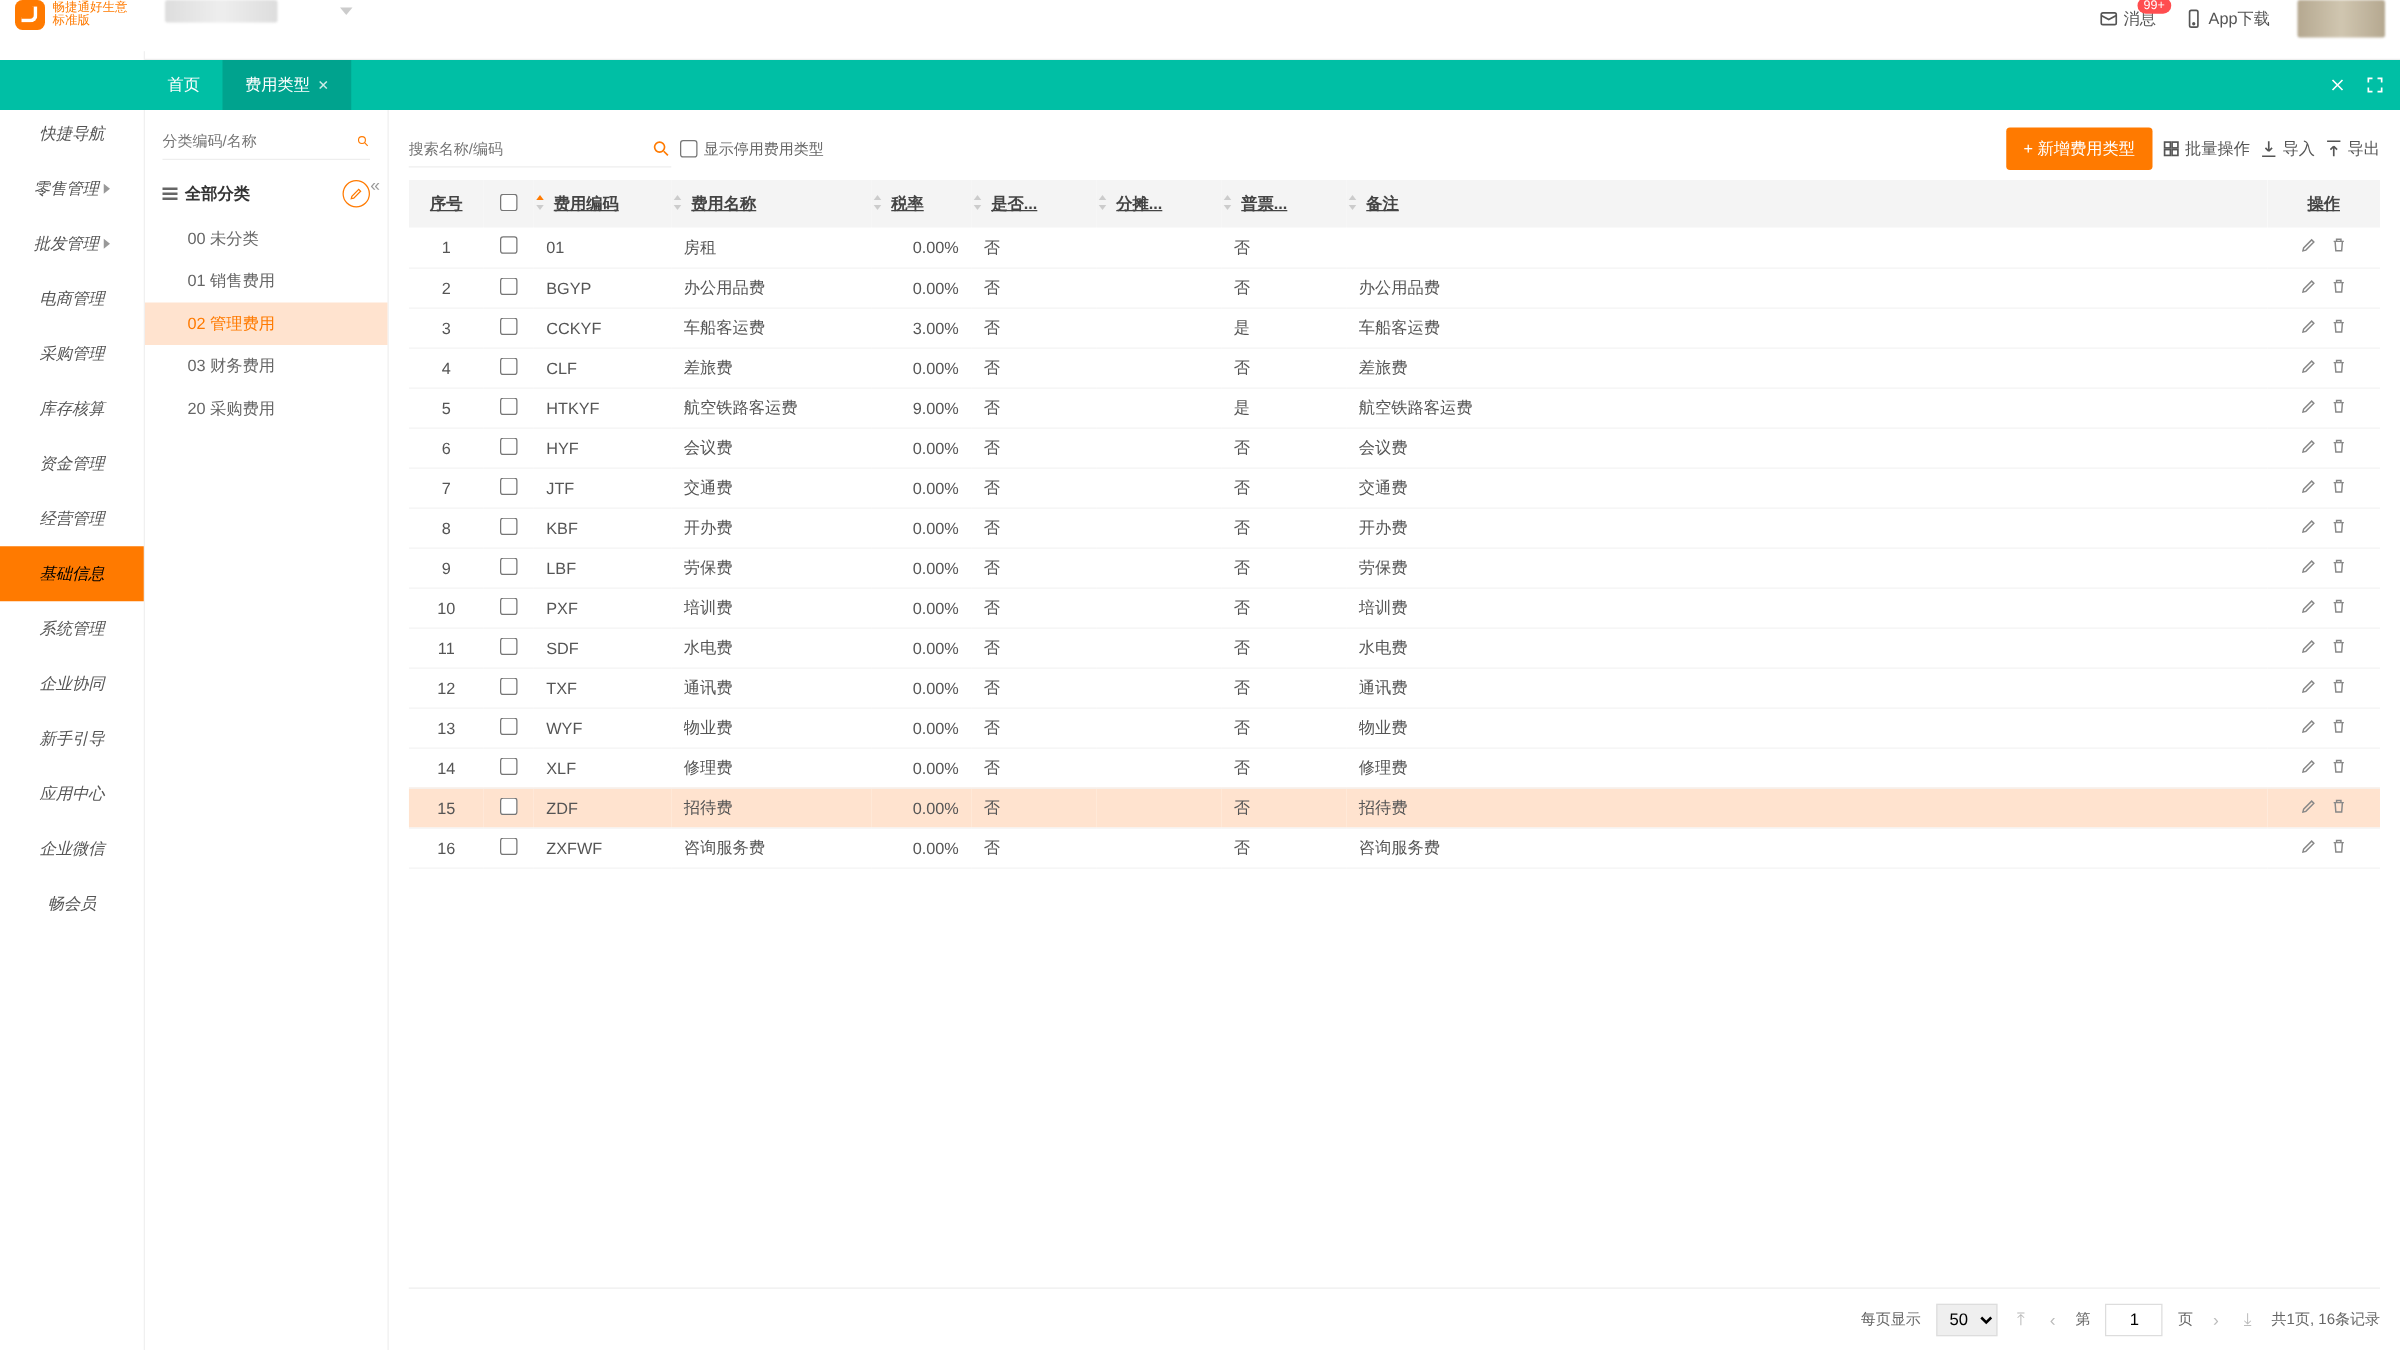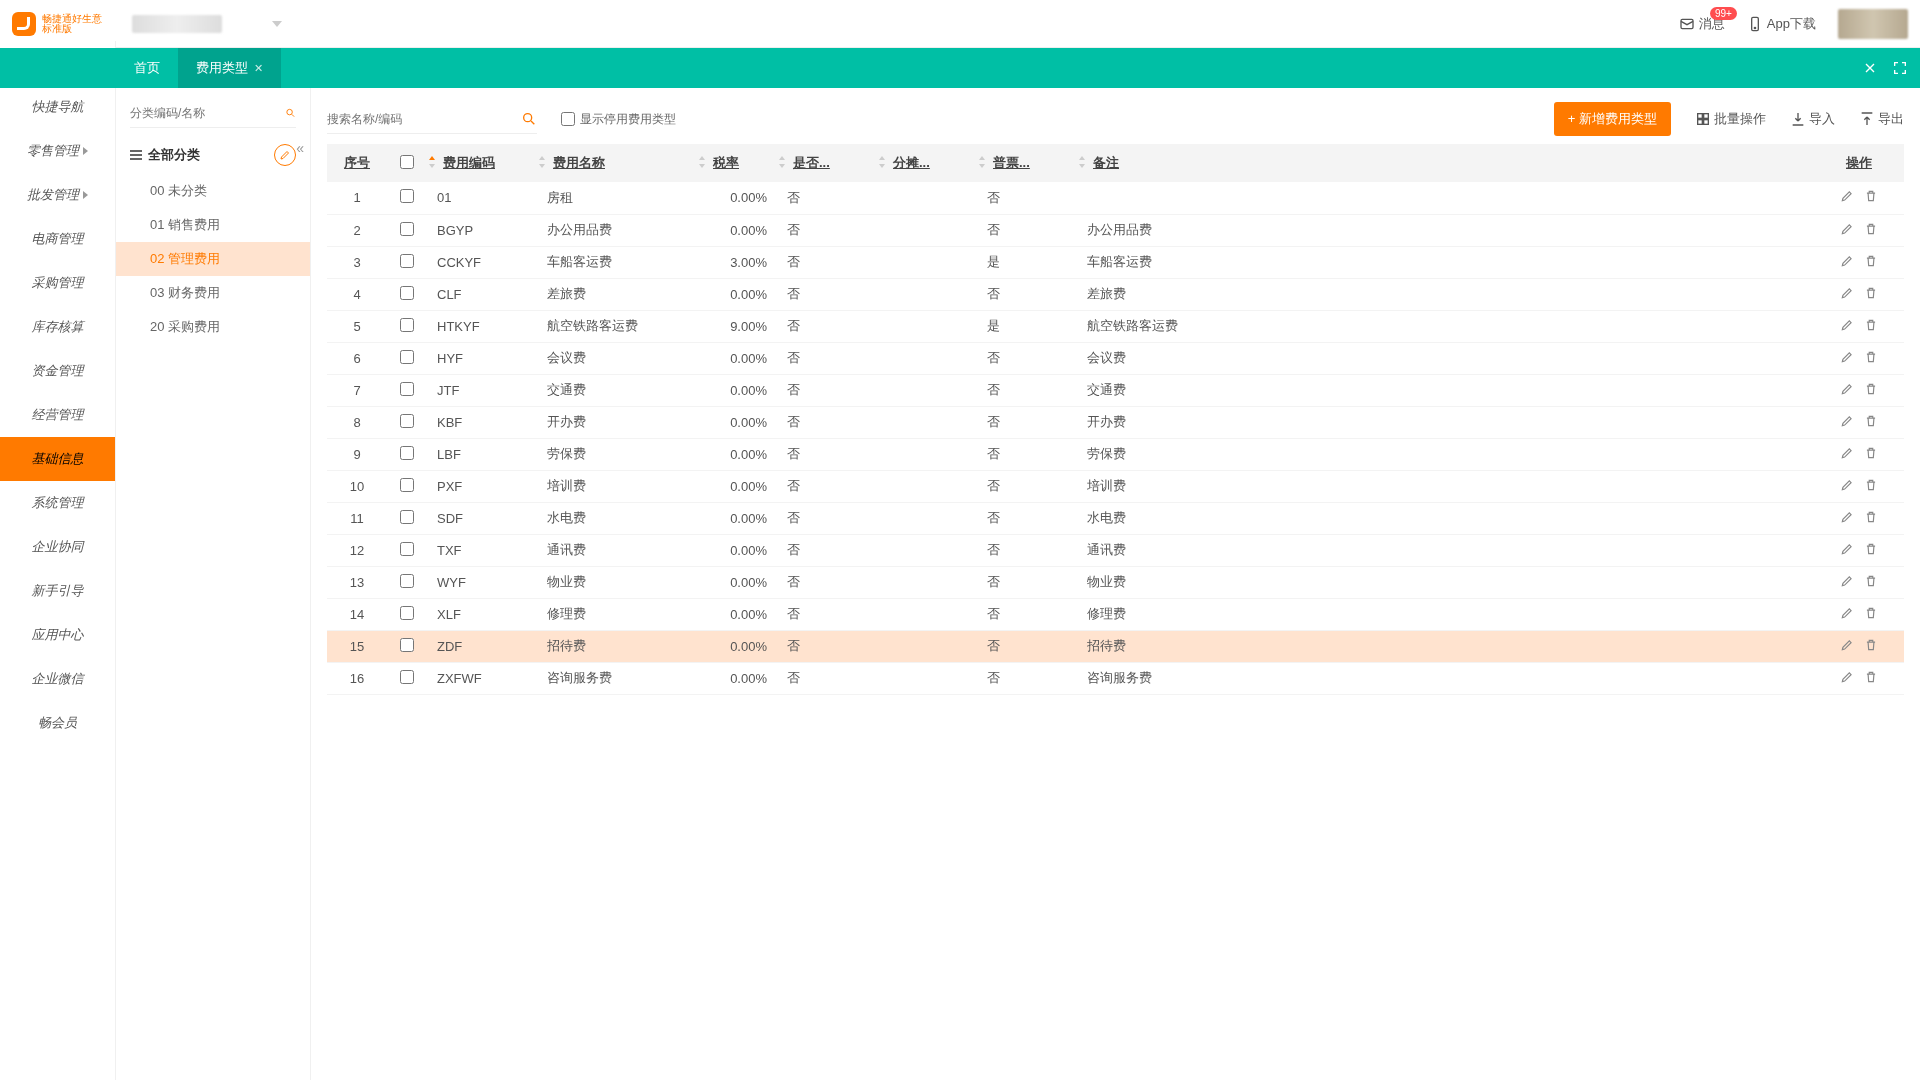--- a/index.html
+++ b/index.html
@@ -1,20 +1,20 @@
 <!DOCTYPE html>
 <html><head>
 <meta charset="utf-8">
 <style>
 * { margin: 0; padding: 0; box-sizing: border-box; }
 body { font-family: "Microsoft YaHei", "PingFang SC", Arial, sans-serif; font-size: 13px; color: #333; background: #fff; overflow: hidden; }
 .app { width: 1920px; height: 1080px; position: relative; }
 
 
-.topbar { height: 48px; display: flex; align-items: center; padding: 0 12px; border-bottom: 1px solid #eee; }
+.topbar { height: 48px; display: flex; align-items: flex-start; padding: 0 12px; border-bottom: 1px solid #eee; }
 .brand { display: flex; align-items: center; gap: 6px; width: 100px; }
 .brand-logo { width: 24px; height: 24px; background: #ff7a00; border-radius: 6px; position: relative; }
 .brand-logo::after { content: ''; position: absolute; width: 10px; height: 10px; border: 3px solid #fff; border-top: none; border-left: none; border-radius: 0 0 6px 0; top: 5px; left: 5px; }
 .brand-text { font-size: 10px; color: #ff7a00; line-height: 1; }
 .company-selector { display: flex; align-items: center; gap: 50px; margin-left: 20px; color: #999; cursor: pointer; }
 .company-blur { width: 90px; height: 18px; background: linear-gradient(90deg, #ddd, #eee, #ddd); filter: blur(1px); border-radius: 2px; }
 .chevron-down { width: 0; height: 0; border-left: 5px solid transparent; border-right: 5px solid transparent; border-top: 6px solid #ccc; }
 .top-right { margin-left: auto; display: flex; align-items: center; gap: 22px; color: #555; }
 .top-item { display: flex; align-items: center; gap: 4px; cursor: pointer; position: relative; }
 .badge { position: absolute; top: -8px; right: -12px; background: #ff4d4f; color: #fff; font-size: 10px; border-radius: 8px; padding: 1px 5px; }
@@ -46,21 +46,21 @@
 .cat-head { display: flex; align-items: center; gap: 6px; padding: 8px 14px; font-weight: 600; color: #333; }
 .menu-icn { width: 12px; height: 10px; display: inline-flex; flex-direction: column; justify-content: space-between; }
 .menu-icn span { height: 2px; background: #666; }
 .edit-btn { margin-left: auto; width: 22px; height: 22px; border: 1px solid #ff7a00; border-radius: 50%; display: flex; align-items: center; justify-content: center; color: #ff7a00; cursor: pointer; }
 .cat-item { padding: 8px 14px 8px 34px; cursor: pointer; color: #666; }
 .cat-item.sel { background: #ffe3cf; color: #ff7a00; }
 .collapse-handle { position: absolute; right: 6px; top: 52px; color: #999; cursor: pointer; font-size: 14px; }
 
 
 .content { flex: 1; display: flex; flex-direction: column; padding: 10px 16px 0; }
-.toolbar { display: flex; align-items: center; height: 42px; gap: 24px; }
+.toolbar { display: flex; align-items: center; height: 42px; gap: 7px; }
 .tool-search { width: 210px; display: flex; align-items: center; border-bottom: 1px solid #eee; height: 30px; }
 .tool-search input { border: none; outline: none; flex: 1; font-size: 12px; }
 .tool-search .search-icn { color: #ff7a00; }
 .checkbox-lbl { display: flex; align-items: center; gap: 5px; color: #666; font-size: 12px; }
 .checkbox-lbl input { width: 14px; height: 14px; }
 .toolbar-spacer { flex: 1; }
 .btn-primary { background: #ff7a00; color: #fff; border: none; padding: 8px 14px; border-radius: 3px; cursor: pointer; font-size: 13px; }
 .link-btn { color: #555; cursor: pointer; display: flex; align-items: center; gap: 3px; }
 
 
@@ -618,16 +618,28 @@
                     <span><svg width="14" height="14" viewBox="0 0 24 24" fill="none" stroke="currentColor" stroke-width="2">
                         <path d="M5 7h14M9 7V4h6v3M7 7l1 13h8l1-13"></path>
                       </svg></span>
                   </div>
                 </td>
               </tr>
             </tbody>
       </table>
     </div>
 
+    <div class="pager">
+      <span>每页显示</span>
+      <select><option>50</option></select>
+      <span class="pg-btn">⤒</span>
+      <span class="pg-btn">‹</span>
+      <span>第</span>
+      <input value="1" style="">
+      <span>页</span>
+      <span class="pg-btn">›</span>
+      <span class="pg-btn">⤓</span>
+      <span>共1页, 16条记录</span>
+    </div>
   </div>
 </div>
 
 </div>
 
 </body></html>

